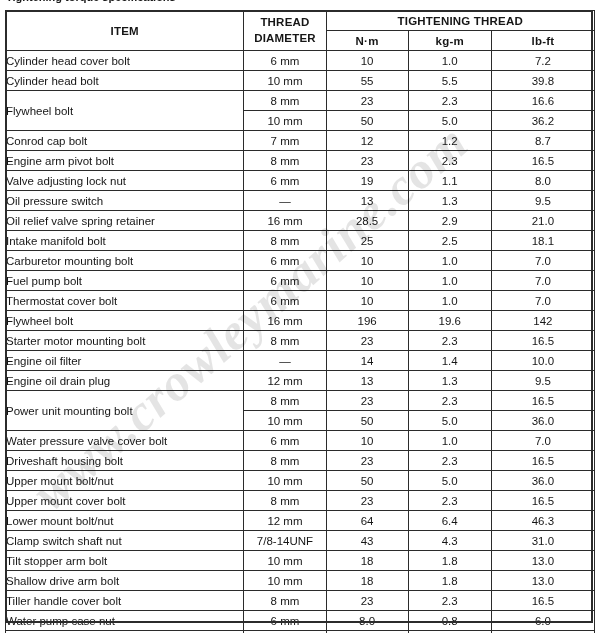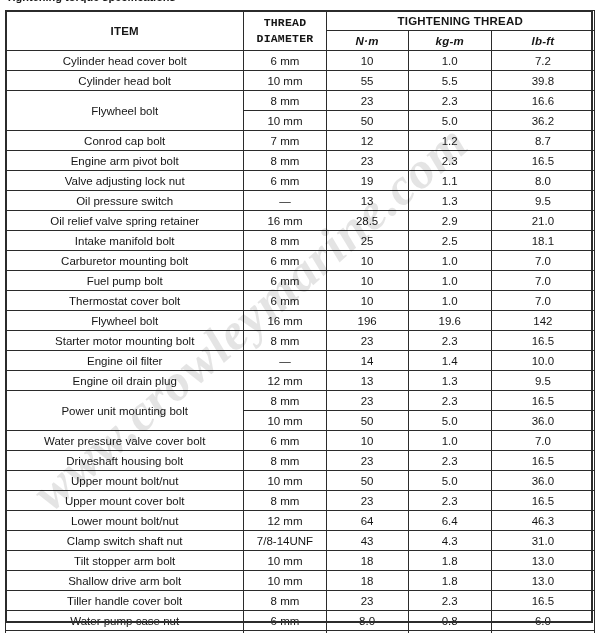--- a/index.html
+++ b/index.html
@@ -66,26 +66,26 @@
     pointer-events: none;
     box-sizing: border-box;
   }
 
   th.hdr {
     font-weight: bold;
     text-align: center;
     letter-spacing: 0.2px;
   }
   th.item-hdr { height: 38px; margin-left: 8px; }
-  th.thread-hdr { height: 38px; line-height: 1.35; font-family: Liberation Mono, monospace; }
+  th.thread-hdr { height: 38px; line-height: 1.35; }
   th.torque-hdr { height: 19px; }
-  th.unit-hdr { height: 19px; font-style: italic; }
+  th.unit-hdr { height: 19px; }
 
   td.item {
-    text-align: center;
+    text-align: left;
     padding-left: 5px;
   }
   td.val {
     text-align: center;
   }
 
   .col-item   { width: 238px; }
   .col-thread { width: 82px; }
   .col-nm     { width: 82px; }
   .col-kgm    { width: 83px; }

